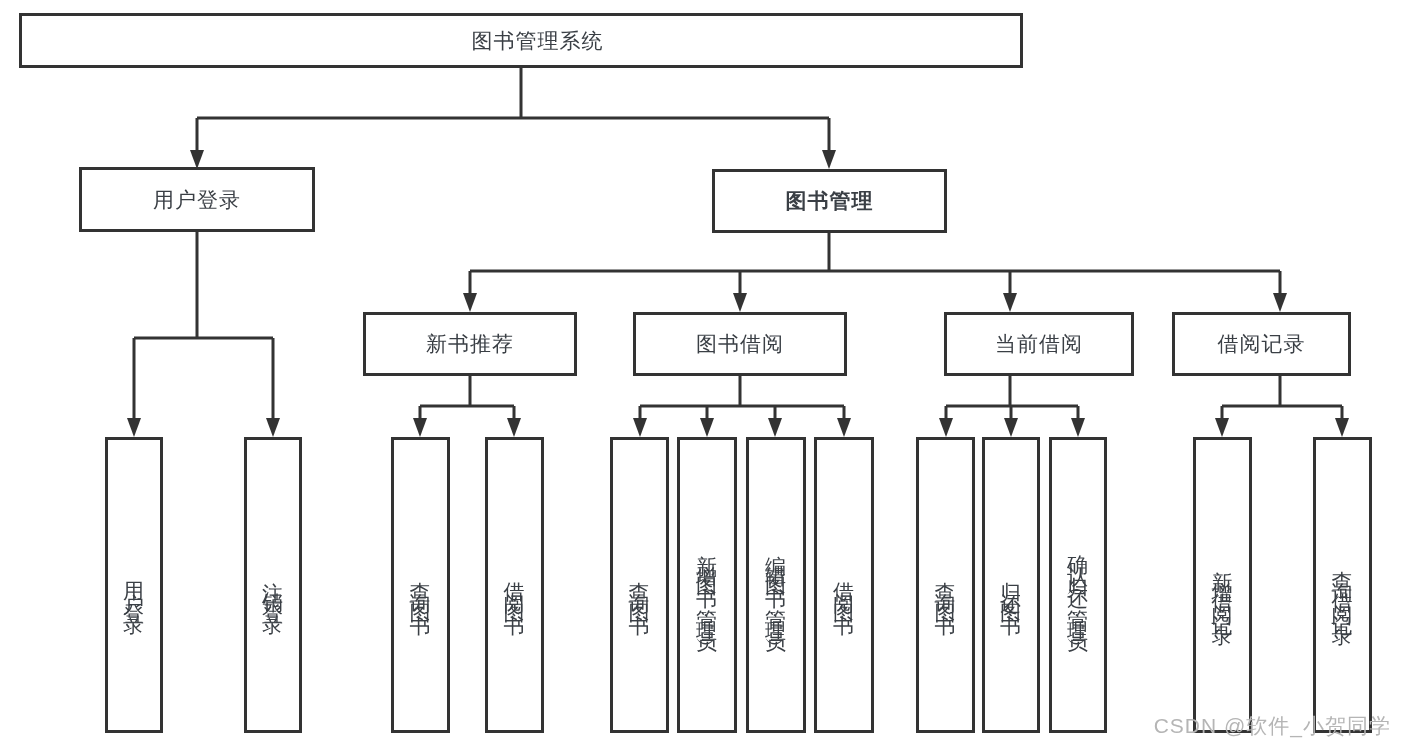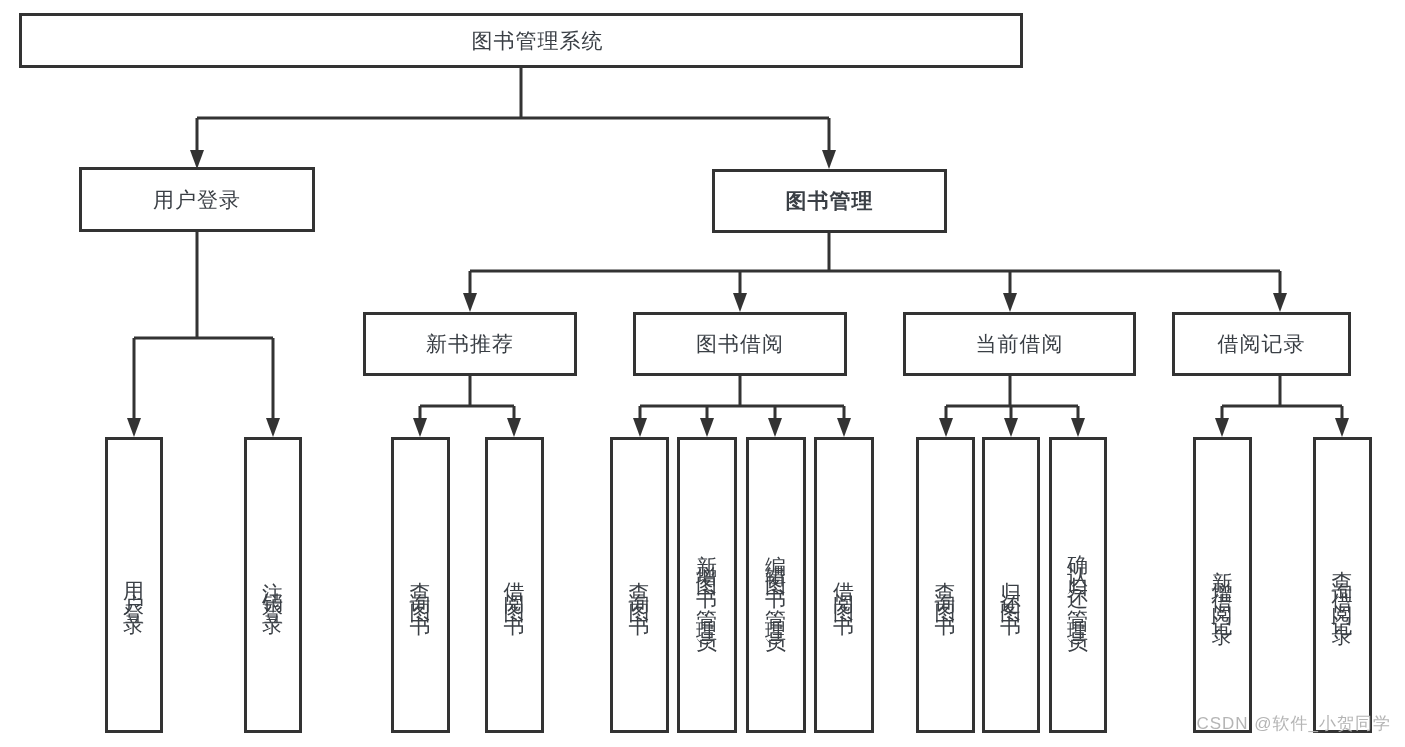--- a/index.html
+++ b/index.html
@@ -52,21 +52,21 @@
     letter-spacing: 11px;
     line-height: 1;
     padding-top: 4px;
   }
   
   .root-box        { left: 19px;   top: 13px;  width: 1004px; height: 55px; padding-left: 33px; }
   .n-user-login    { left: 79px;   top: 167px; width: 236px;  height: 65px; }
   .n-book-mgmt     { left: 712px;  top: 169px; width: 235px;  height: 64px; font-weight: bold; }
   .n-new-book-rec  { left: 363px;  top: 312px; width: 214px;  height: 64px; }
   .n-book-borrow   { left: 633px;  top: 312px; width: 214px;  height: 64px; }
-  .n-current-borrow{ left: 903px;  top: 312px; width: 233px;  height: 64px; }
+  .n-current-borrow{ left: 944px;  top: 312px; width: 190px;  height: 64px; }
   .n-borrow-record { left: 1172px; top: 312px; width: 179px;  height: 64px; }
   
   .leaf { top: 437px; height: 296px; }
   .lf-1  { left: 105px;  width: 58px; }
   .lf-2  { left: 244px;  width: 58px; }
   .lf-3  { left: 391px;  width: 59px; }
   .lf-4  { left: 485px;  width: 59px; }
   .lf-5  { left: 610px;  width: 59px; }
   .lf-6  { left: 677px;  width: 60px; }
   .lf-7  { left: 746px;  width: 60px; }
@@ -74,21 +74,21 @@
   .lf-9  { left: 916px;  width: 59px; }
   .lf-10 { left: 982px;  width: 58px; }
   .lf-11 { left: 1049px; width: 58px; }
   .lf-12 { left: 1193px; width: 59px; }
   .lf-13 { left: 1313px; width: 59px; }
   #watermark {
     position: absolute;
     right: 14px;
     top: 712px;
     z-index: 3;
-    font-size: 17px;
+    font-size: 21px;
     letter-spacing: 1px;
     color: var(--watermark);
     white-space: nowrap;
   }
 </style>
 </head>
 <body>
 
 <div id="stage">
 

